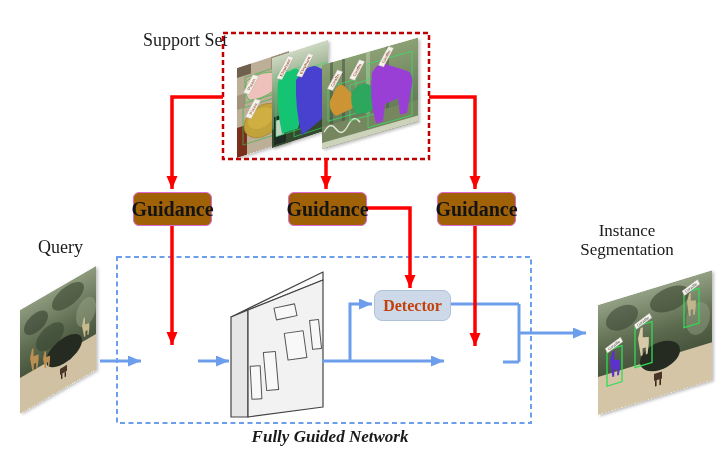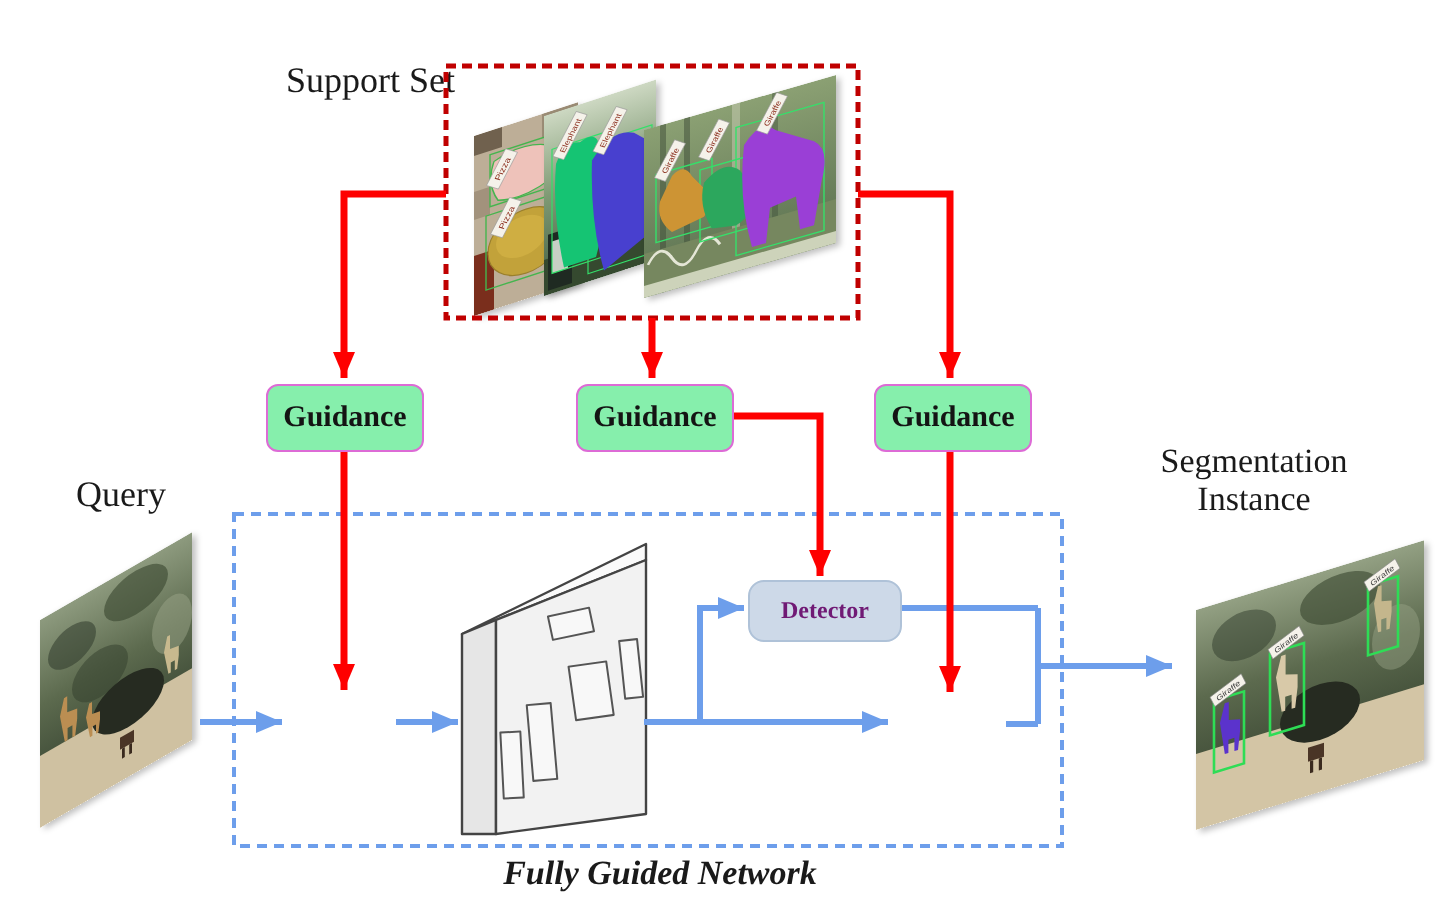--- a/index.html
+++ b/index.html
@@ -5,25 +5,25 @@
   html,body{margin:0;padding:0;background:#fff;}
   .canvas{position:relative;width:720px;height:456px;background:#ffffff;overflow:hidden;
           font-family:"Liberation Serif","DejaVu Serif",serif;color:#1a1a1a;}
   .txt{position:absolute;white-space:nowrap;color:#1a1a1a;}
   .support-set{left:126px;top:30px;font-size:18px;margin-left:17px;}
   .query{left:38px;top:237px;font-size:18px;}
   .inst{left:560px;top:221px;width:134px;text-align:center;font-size:17px;line-height:1.12;white-space:normal;}
   .mask-rcnn{left:430px;top:402px;width:98px;text-align:right;font-size:17px;}
   .fgn{left:230px;top:427px;width:200px;text-align:center;font-size:17px;font-weight:bold;font-style:italic;}
   .guidance{position:absolute;width:77px;height:32px;border-radius:6px;z-index:6;
-            background:#86efac;border:1px solid #DD6BD6;display:flex;align-items:center;justify-content:center;
-            font-weight:bold;font-size:15px;color:#141414;}
+            background:#a16207;border:1px solid #DD6BD6;display:flex;align-items:center;justify-content:center;
+            font-weight:bold;font-size:20px;color:#141414;}
   .g1{left:133px;top:192px;} .g2{left:288px;top:192px;} .g3{left:437px;top:192px;}
   .node{position:absolute;border-radius:8px;z-index:6;background:#CDD9E8;border:1.5px solid #AFC2D8;
-        display:flex;align-items:center;justify-content:center;font-weight:bold;font-size:12px;color:#701a75;}
+        display:flex;align-items:center;justify-content:center;font-weight:bold;font-size:16px;color:#c2410c;}
   .rpn{left:142px;top:347px;width:56px;height:32px;}
   .detector{left:374px;top:290px;width:75px;height:29px;}
   .fcn{left:446px;top:348px;width:57px;height:29px;}
   .photo{position:absolute;transform-origin:0 0;box-shadow:2px 2px 3px rgba(0,0,0,.25);}
   .photo svg{display:block;width:100%;height:100%;}
   .card1{left:237px;top:68px;width:52px;height:90px;transform:skewY(-18deg);z-index:1;}
   .card2{left:272px;top:58px;width:56px;height:90px;transform:skewY(-18deg);z-index:2;}
   .card3{left:322px;top:65px;width:96px;height:84px;transform:skewY(-16deg);z-index:3;}
   .qcard{left:20px;top:310px;width:76px;height:104px;transform:skewY(-30deg);z-index:1;}
   .ocard{left:598px;top:305px;width:114px;height:110px;transform:skewY(-17deg);z-index:1;}
@@ -31,22 +31,22 @@
   .minilabel{font-family:"Liberation Sans","DejaVu Sans",sans-serif;}
 </style>
 </head>
 <body>
 
 <div class="canvas">
 
   <div class="txt support-set">Support Set</div>
   <div class="txt query">Query</div>
   <div class="txt inst">
+    <div>Instance</div>
     <div>Segmentation</div>
-    <div>Instance</div>
   </div>
   <div class="txt fgn">Fully Guided Network</div>
 
   <div class="photo card1">
     <svg viewBox="0 0 52 90" preserveAspectRatio="none">
       <g>
         <rect x="0" y="0" width="52" height="90" fill="#bdae97"></rect>
         <rect x="0" y="0" width="14" height="10" fill="#70614e"></rect>
         <rect x="34" y="0" width="18" height="12" fill="#9c8d76"></rect>
         <rect x="44" y="10" width="8" height="30" fill="#8a7a64"></rect>

